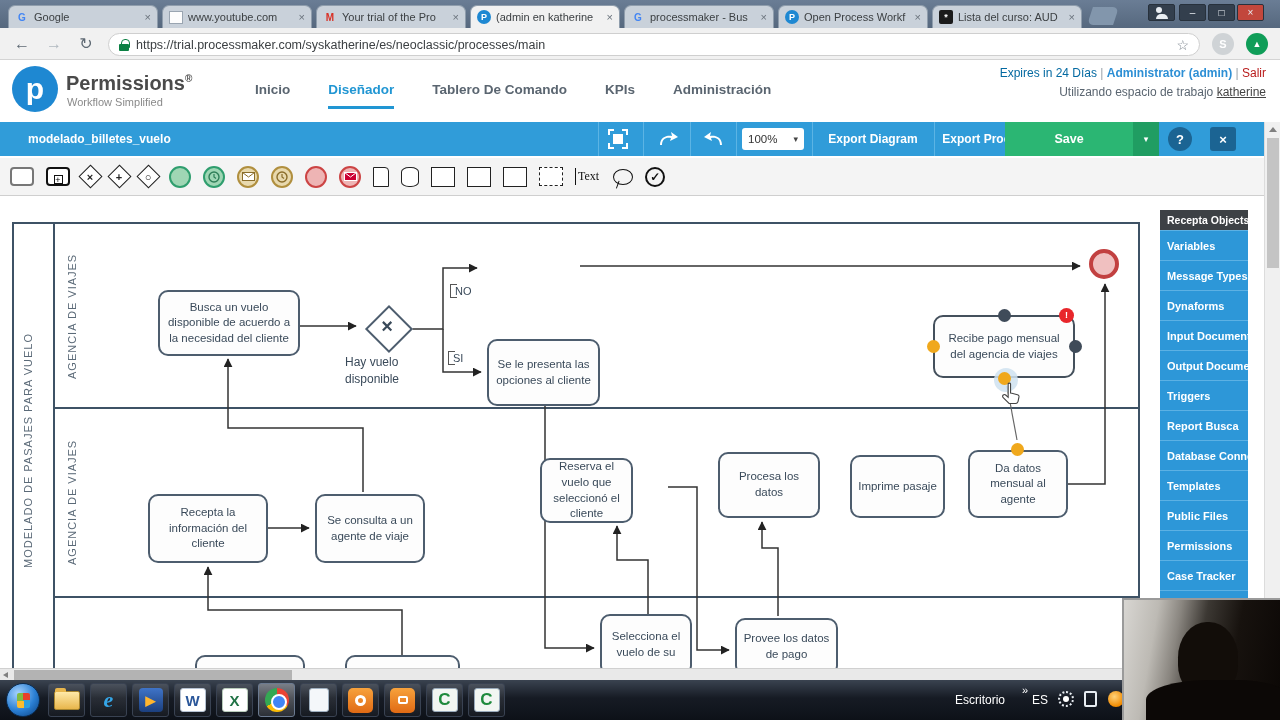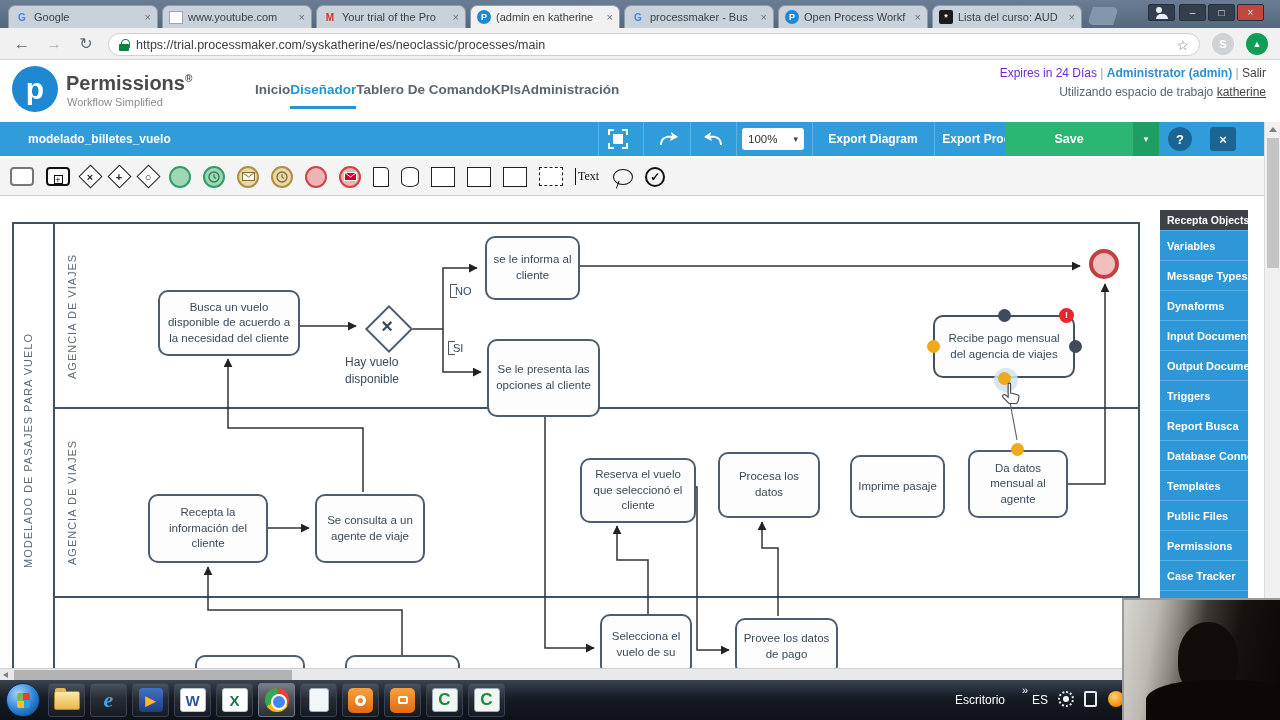--- a/index.html
+++ b/index.html
@@ -55,28 +55,28 @@
   #ic-ext { background:#0f9d58; font-size:9px; }
 
   
   #pmheader { position:absolute; left:0; top:60px; width:1280px; height:62px; background:#fff; }
   #pmlogo { position:absolute; left:12px; top:6px; width:46px; height:46px; border-radius:50%;
     background:#1e88d2; color:#fff; font-size:30px; font-weight:bold;
     display:flex; align-items:center; justify-content:center; }
   #brand { position:absolute; left:66px; top:12px; font-size:20px; font-weight:bold; color:#4a4a4a; }
   #brand sup { font-size:10px; }
   #tagline { position:absolute; left:67px; top:36px; font-size:11px; color:#8a8a8a; }
-  #mainnav { position:absolute; left:255px; top:22px; display:flex; }
+  #mainnav { position:absolute; left:255px; top:22px; display:flex; gap:38px; }
   .navitem { font-size:13.5px; font-weight:bold; color:#5a6570; padding-bottom:9px; }
   .navitem.active { color:#2196d3; border-bottom:3px solid #2196d3; }
   #hdr-right { position:absolute; right:14px; top:6px; text-align:right; font-size:12px; }
-  #expires { color:#6d28d9;margin-top:24px; }
+  #expires { color:#0369a1;margin-top:24px; }
   .hsep { color:#9aa3ab; }
   #admin { color:#2d8fd5; font-weight:bold; }
-  #salir { color:#404040;margin-top:6px; }
+  #salir { color:#b91c1c;margin-top:6px; }
   #workspace-line { margin-top:5px; color:#5a6570; }
   #workspace { text-decoration:underline; color:#444; }
 
   
   #designbar { position:absolute; left:0; top:122px; width:1264px; height:34px;
     background:#309cd9; color:#fff; }
   #procname { position:absolute; left:28px; top:10px; font-size:12px; font-weight:bold; }
   .dsep { position:absolute; top:0; width:1px; height:34px; background:#5cb4e4; }
   .dbtn { position:absolute; top:0; height:34px; display:flex; align-items:center;
     justify-content:center; font-size:12px; font-weight:bold; color:#fff; }
@@ -480,41 +480,40 @@
       <path d="M1007 190 L1017 244" stroke="#666" stroke-width="1.2"></path>
     </g>
   </svg>
 
   <div class="task" style="left:158px;top:94px;width:142px;height:66px">Busca un vuelo disponible de acuerdo a la necesidad del cliente</div>
   <div id="gateway">
       <span>×</span>
     </div>
   <div id="gwlabel">Hay vuelo disponible</div>
   <div class="elabel" style="left:450px;top:88px">NO</div>
-  <div class="elabel" style="left:448px;top:145px">SI</div>
-  <div class="task" style="left:485px;top:40px;width:95px;height:64px">se le informa al cliente</div>
-  <div class="task" style="left:487px;top:143px;width:113px;height:78px">Se le presenta las opciones al cliente</div>
+  <div class="elabel" style="left:448px;top:155px">SI</div>
+  <div class="task" style="left:487px;top:143px;width:113px;height:67px">Se le presenta las opciones al cliente</div>
   <div id="endevent"></div>
 
   <div class="task sel" style="left:933px;top:119px;width:142px;height:63px">Recibe pago mensual del agencia de viajes</div>
   <div class="handle h-dark" style="left:998px;top:113px"></div>
   <div class="handle h-dark" style="left:1069px;top:144px"></div>
   <div class="handle h-yellow" style="left:927px;top:144px"></div>
   <div id="halo"></div>
   <div class="handle h-yellow" style="left:998px;top:176px"></div>
   <div id="badge">!</div>
   <div id="cursor">
     <svg width="22" height="24" viewBox="0 0 24 26">
       <path d="M10 2 c0-1.2 2.6-1.2 2.6 0 V12 l1.4.2 6.2 1.6 c1.2.3 1.8 1.2 1.6 2.4 l-1 4.8 c-.3 1.4-1.3 2.3-2.7 2.3 H11 L4.6 17 c-.9-.9-.9-2.1 0-2.9.8-.7 1.9-.7 2.7 0 L10 16.6 Z" fill="#fff" stroke="#444" stroke-width="1.2"></path>
     </svg>
   </div>
 
   <div class="task" style="left:315px;top:298px;width:110px;height:69px">Se consulta a un agente de viaje</div>
   <div class="task" style="left:148px;top:298px;width:120px;height:69px">Recepta la información del cliente</div>
-  <div class="task" style="left:580px;top:262px;width:116px;height:65px">Reserva el vuelo que seleccionó el cliente</div>
+  <div class="task" style="left:540px;top:262px;width:93px;height:65px">Reserva el vuelo que seleccionó el cliente</div>
   <div class="task" style="left:718px;top:256px;width:102px;height:66px">Procesa los datos</div>
   <div class="task" style="left:850px;top:259px;width:95px;height:63px">Imprime pasaje</div>
   <div class="task" style="left:968px;top:254px;width:100px;height:68px">Da datos mensual al agente</div>
   <div class="handle h-yellow" style="left:1011px;top:247px"></div>
 
   <div class="task" style="left:600px;top:418px;width:92px;height:62px">Selecciona el vuelo de su</div>
   <div class="task" style="left:735px;top:422px;width:103px;height:58px">Provee los datos de pago</div>
   <div class="task" style="left:195px;top:459px;width:110px;height:30px"></div>
   <div class="task" style="left:345px;top:459px;width:115px;height:30px"></div>
 

